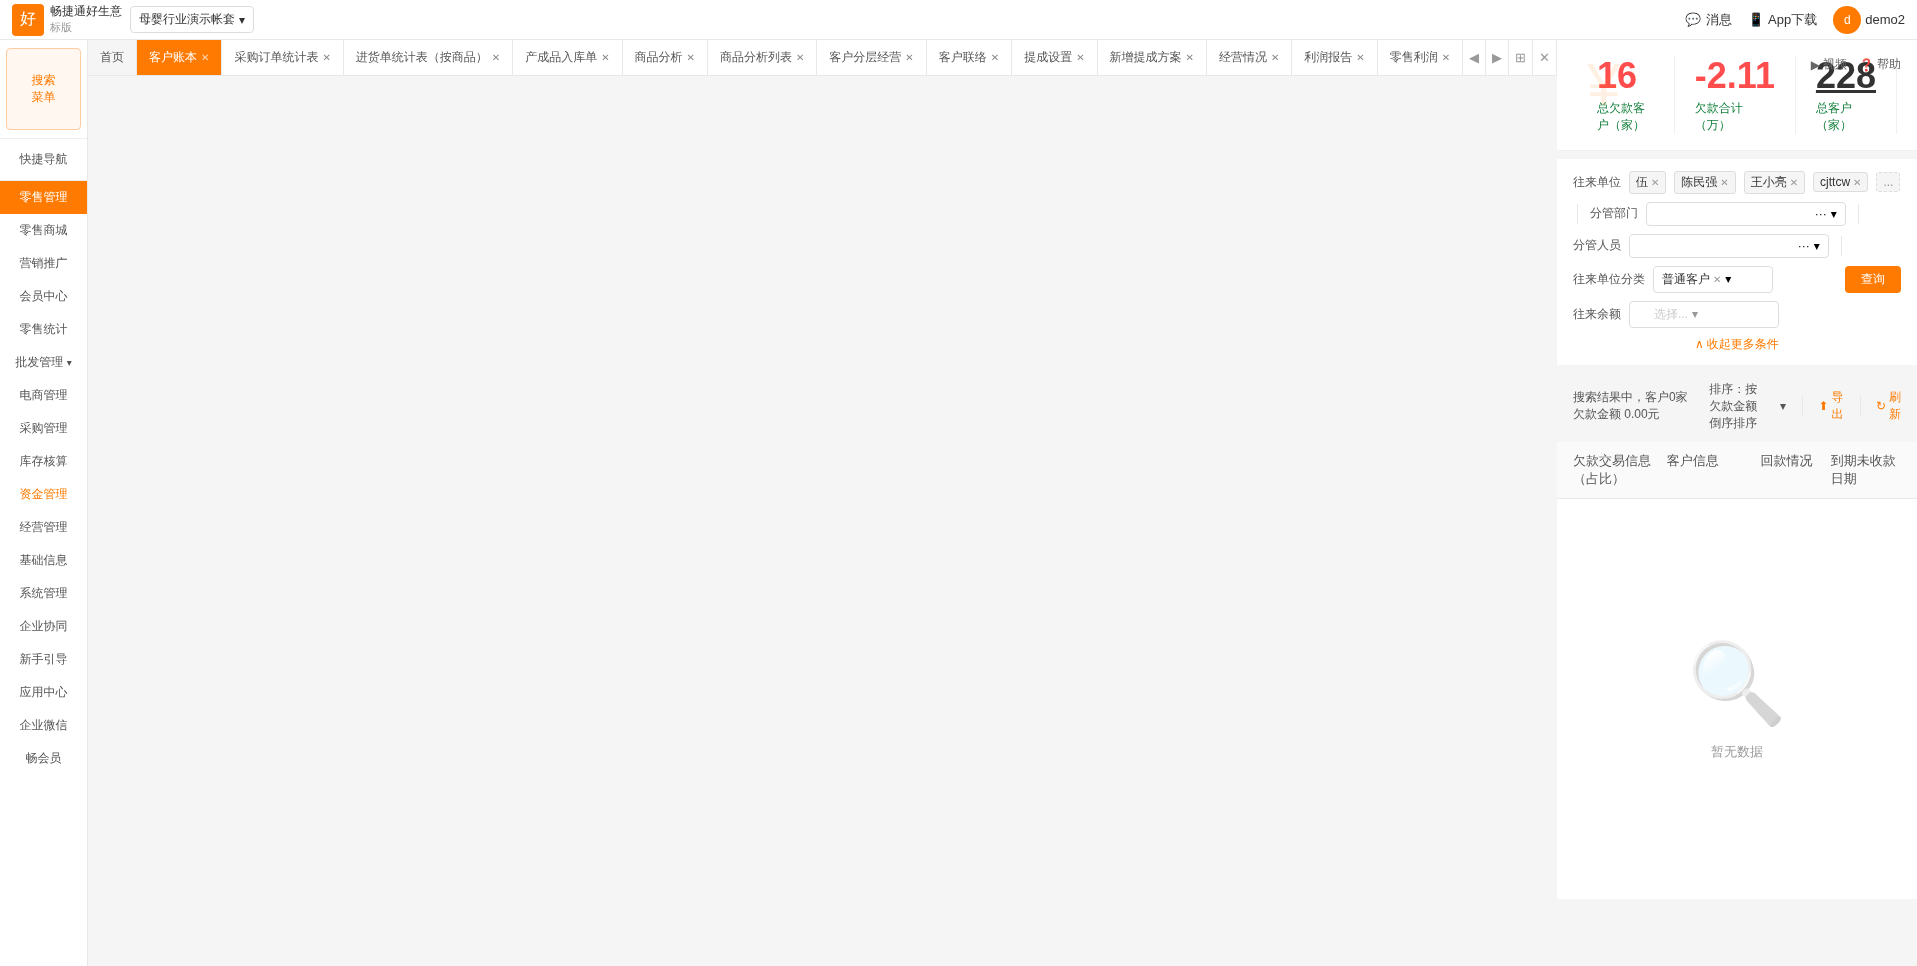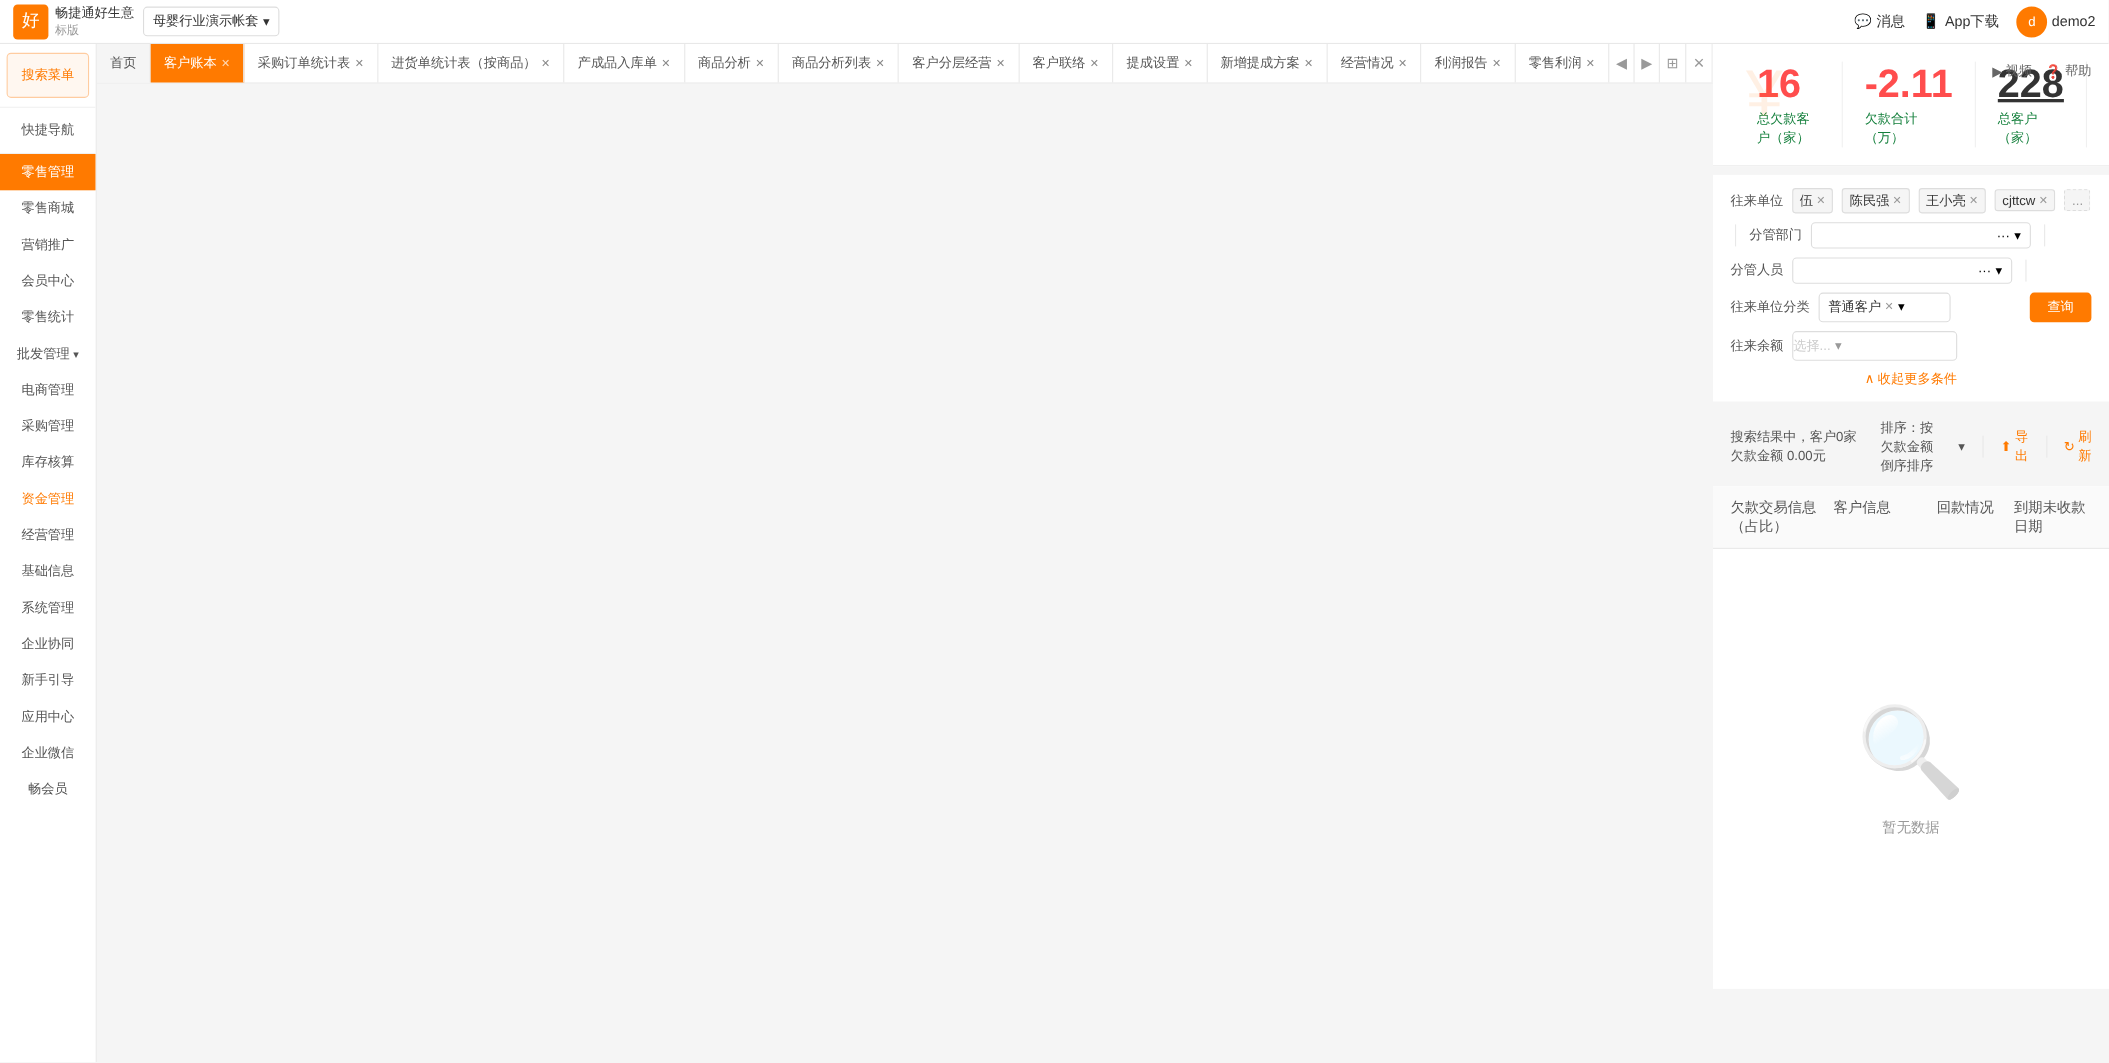--- a/index.html
+++ b/index.html
@@ -16,21 +16,21 @@
     .top-bar-right { display: flex; align-items: center; gap: 16px; font-size: 13px; color: #333; }
     .top-bar-right span { cursor: pointer; display: flex; align-items: center; gap: 4px; }
     .avatar { width: 28px; height: 28px; border-radius: 50%; background: #ff7a00; display: flex; align-items: center; justify-content: center; color: white; font-size: 12px; }
 
     
     .main-layout { display: flex; flex: 1; overflow: hidden; }
 
     
     .sidebar { width: 88px; background: #fff; border-right: 1px solid #e8e8e8; display: flex; flex-direction: column; overflow-y: auto; flex-shrink: 0; }
     .sidebar-search { padding: 8px 6px; border-bottom: 1px solid #f0f0f0; }
-    .sidebar-search-btn { width: 100%; background: #fff7f0; border: 1px solid #ffcca0; border-radius: 4px; padding: 11px; text-align: center; font-size: 12px; color: #ff7a00; cursor: pointer; }
+    .sidebar-search-btn { width: 100%; background: #fff7f0; border: 1px solid #ffcca0; border-radius: 4px; padding: 23px; text-align: center; font-size: 12px; color: #ff7a00; cursor: pointer; }
     .sidebar-nav { padding: 4px 12px; border-bottom: 1px solid #f0f0f0; }
     .sidebar-item { padding: 8px 6px; text-align: center; cursor: pointer; font-size: 12px; color: #555; }
     .sidebar-item.active { background: #ff7a00; color: white; border-radius: 0; }
     .sidebar-item.active-text { color: #ff7a00; font-weight: 500; }
 
     
     .content-area { flex: 1; display: flex; flex-direction: row; overflow: hidden; background: #f5f5f5; }
 
     
     .tab-bar { background: #fff; display: flex; align-items: center; height: 36px; border-bottom: 1px solid #e8e8e8; flex-shrink: 0; overflow: hidden; }
@@ -55,21 +55,21 @@
 
     
     .filter-area { background: #fff; padding: 12px 16px; margin-bottom: 8px; }
     .filter-row { display: flex; align-items: center; gap: 8px; margin-bottom: 8px; flex-wrap: wrap; }
     .filter-label { font-size: 12px; color: #555; white-space: nowrap; }
     .filter-tag { display: flex; align-items: center; gap: 3px; background: #f5f5f5; border: 1px solid #ddd; border-radius: 3px; padding: 2px 6px; font-size: 12px; color: #333; }
     .filter-tag .tag-close { cursor: pointer; color: #999; font-size: 10px; }
     .filter-tag.more { color: #999; border-style: dashed; }
     .filter-dropdown { display: flex; align-items: center; gap: 4px; border: 1px solid #ddd; border-radius: 4px; padding: 4px 8px; min-width: 120px; cursor: pointer; font-size: 12px; background: #fff; }
     .filter-dropdown-wide { min-width: 200px; }
-    .filter-input { border: 1px solid #ddd; border-radius: 4px; padding: 4px 0; font-size: 12px; color: #999; display: flex; align-items: center; gap: 4px; cursor: pointer; min-width: 150px; }
+    .filter-input { border: 1px solid #ddd; border-radius: 4px; padding: 4px 24px; font-size: 12px; color: #999; display: flex; align-items: center; gap: 4px; cursor: pointer; min-width: 150px; }
     .toggle-filters { display: flex; align-items: center; gap: 3px; color: #ff7a00; font-size: 12px; cursor: pointer; margin: 0 auto; }
 
     
     .results-bar { background: #f5f5f5; padding: 8px 16px; display: flex; align-items: center; justify-content: space-between; font-size: 12px; color: #555; margin-bottom: 2px; }
     .results-actions { display: flex; align-items: center; gap: 12px; }
     .action-link { display: flex; align-items: center; gap: 3px; color: #ff7a00; cursor: pointer; }
     .sort-label { color: #555; }
 
     
     .data-table { background: #fff; width: 100%; }

